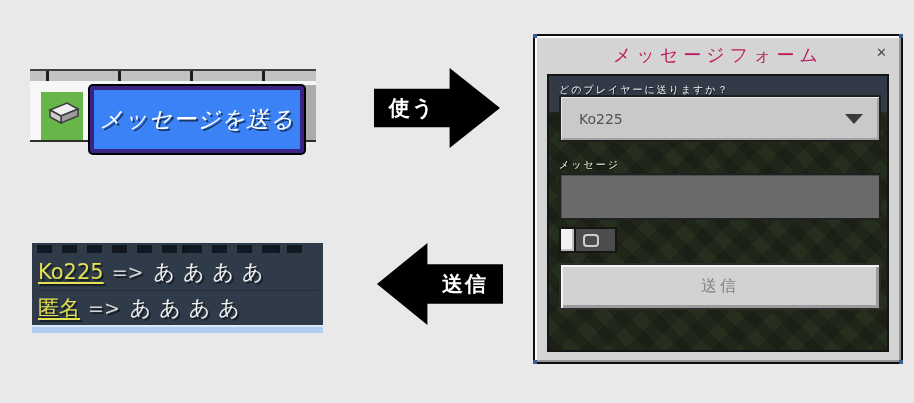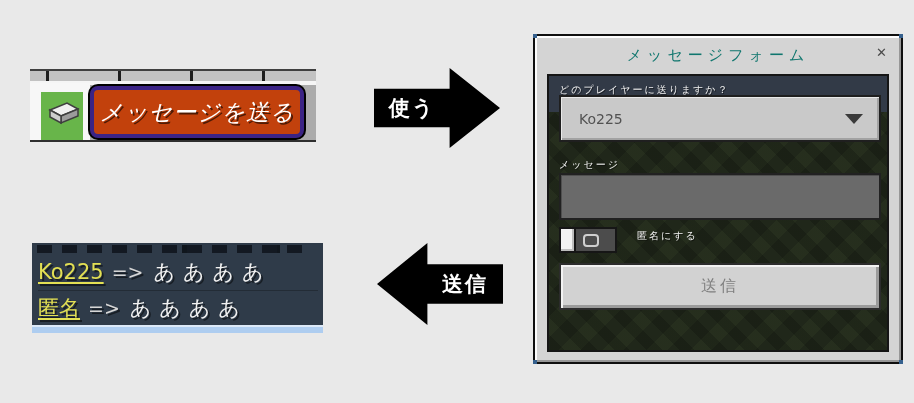--- a/index.html
+++ b/index.html
@@ -38,24 +38,24 @@
   .slot-selected {
     position: absolute; left: 0; top: 12px; width: 60px; height: 57px;
     background: #f7f7f7;
   }
   .slot-selected .slot-inner {
     position: absolute; left: 11px; top: 9px; width: 42px; height: 48px;
     background: #68b54a;
     display: flex; align-items: center; justify-content: center;
   }
   .tooltip {
-    position: absolute; left: 60px; top: 15px; width: 214px; height: 52px;
-    background: #c2410c;
+    position: absolute; left: 60px; top: 15px; width: 214px; height: 67px;
+    background: #3b82f6;
     border: 4px solid #3b2385;
-    border-radius: 8px;
+    border-radius: 3px;
     box-shadow: 0 0 0 2px #000;
     display: flex; align-items: center; justify-content: center;
   }
   .tooltip .tooltip-text {
     color: #ffffff; font-size: 23px; font-style: italic;
     letter-spacing: 1px; white-space: nowrap;
     text-shadow: 2px 2px 0 rgba(0,0,0,0.6);
   }
 
   
@@ -116,21 +116,21 @@
   .corner-px.tl { left: -2px; top: -2px; }
   .corner-px.tr { right: -2px; top: -2px; }
   .corner-px.bl { left: -2px; bottom: -2px; }
   .corner-px.br { right: -2px; bottom: -2px; }
 
   .dialog-titlebar {
     position: absolute; left: 0; top: 0; width: 100%; height: 38px;
     display: flex; align-items: center; justify-content: center;
   }
   .dialog-title {
-    color: #0f766e; font-size: 15px; letter-spacing: 5px;
+    color: #be185d; font-size: 18px; letter-spacing: 5px;
   }
   .dialog-close {
     position: absolute; right: 14px; top: 10px;
     color: #4a4a4a; font-size: 13px; line-height: 13px;
     cursor: default;
   }
 
   .dialog-content {
     position: absolute; left: 12px; top: 38px; width: 342px; height: 278px;
     background-color: #20271a;
@@ -286,21 +286,20 @@
 
       <div class="textarea"></div>
 
       <div class="toggle-row">
         <div class="toggle">
           <div class="toggle-knob"></div>
           <div class="toggle-track">
             <div class="toggle-off-glyph"></div>
           </div>
         </div>
-        <div class="form-label toggle-label">匿名にする</div>
       </div>
 
       <div class="send-button">
         <span>送信</span>
       </div>
     </div>
   </div>
 
 </div>
 

